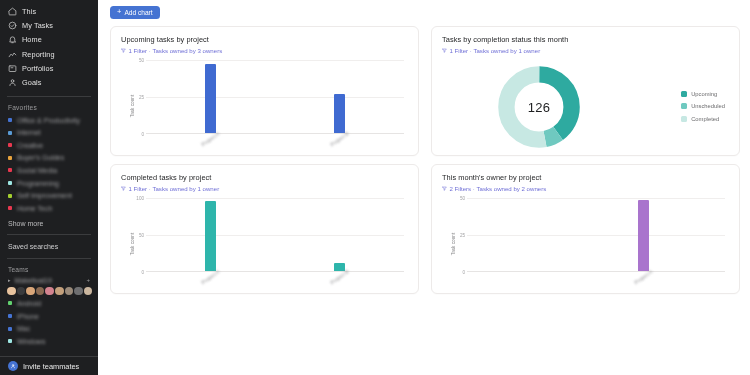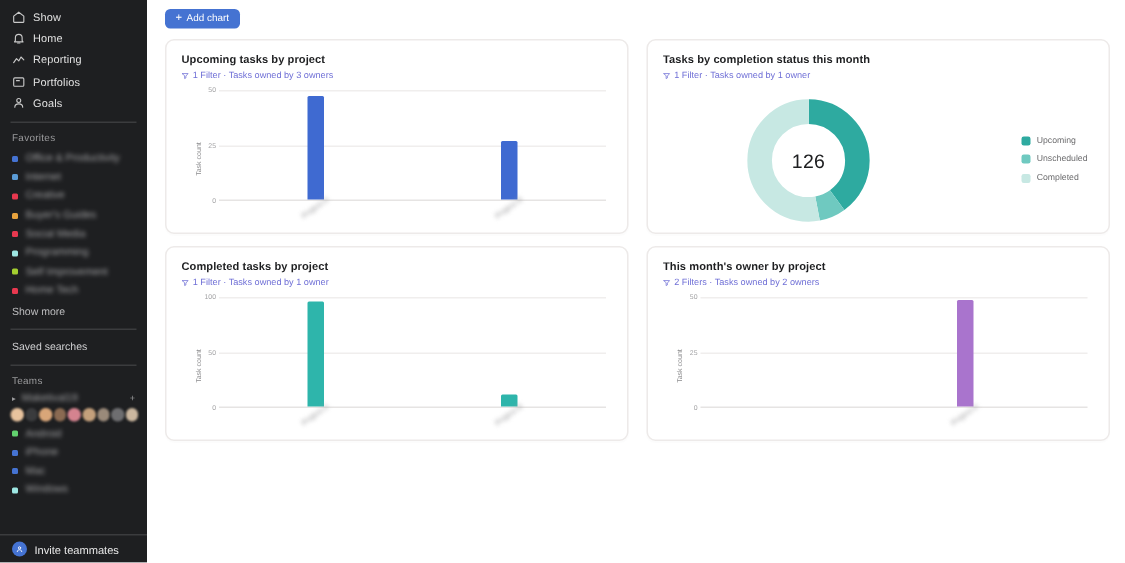--- a/index.html
+++ b/index.html
@@ -128,21 +128,21 @@
     background: #fff;
     border: 1px solid #edeae9;
     border-radius: 6px;
     height: 130px;
     padding: 8px 10px 6px 10px;
     position: relative;
     box-shadow: 0 1px 1px rgba(0,0,0,.015);
     overflow: hidden;
   }
   .card-title {
-    font-size: 7.4px; color: #1e1f21; font-weight: bold;
+    font-size: 7.4px; color: #1e1f21; font-weight: normal;
     letter-spacing: .05px; white-space: nowrap;
   }
   .card-sub {
     display: flex; align-items: center; gap: 2.5px;
     margin-top: 3px;
     font-size: 6.1px; color: #6f6fd6;
     white-space: nowrap;
   }
   .card-sub .filter-ico { width: 5px; height: 5px; display: block; flex: 0 0 5px; }
   .card-sub .filter-ico svg { width: 5px; height: 5px; display: block; }
@@ -228,23 +228,32 @@
   <aside class="sidebar">
 
     <div class="nav-top">
 
       <div class="nav-item">
         <span class="ico">
           <svg viewBox="0 0 24 24" fill="none" stroke="#d8d8d8" stroke-width="2" stroke-linecap="round" stroke-linejoin="round">
               <path d="M3 10l9-7 9 7v10a1 1 0 0 1-1 1H4a1 1 0 0 1-1-1z"></path>
             </svg>
         </span>
-        <span class="nav-label">Show</span>
-      </div>
-
+        <span class="nav-label">This</span>
+      </div>
+
+      <div class="nav-item">
+        <span class="ico">
+          <svg viewBox="0 0 24 24" fill="none" stroke="#d8d8d8" stroke-width="2" stroke-linecap="round" stroke-linejoin="round">
+              <circle cx="12" cy="12" r="9"></circle>
+              <path d="M8 12.5l2.6 2.6L16 9.5"></path>
+            </svg>
+        </span>
+        <span class="nav-label">My Tasks</span>
+      </div>
 
       <div class="nav-item">
         <span class="ico">
           <svg viewBox="0 0 24 24" fill="none" stroke="#d8d8d8" stroke-width="2" stroke-linecap="round" stroke-linejoin="round">
               <path d="M18 16V11a6 6 0 1 0-12 0v5l-1.5 2.5h15z"></path>
               <path d="M10 20.5h4"></path>
             </svg>
         </span>
         <span class="nav-label">Home</span>
       </div>

